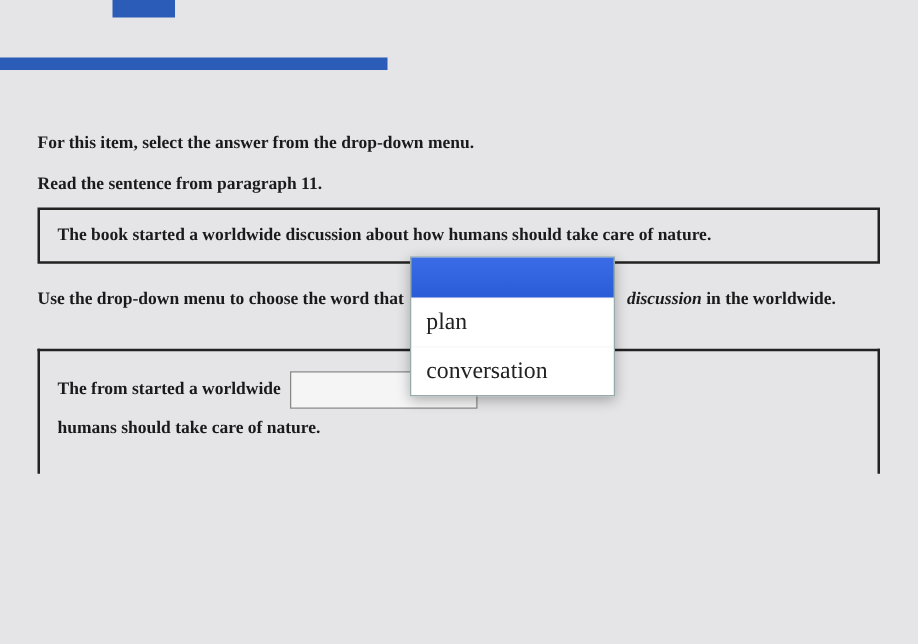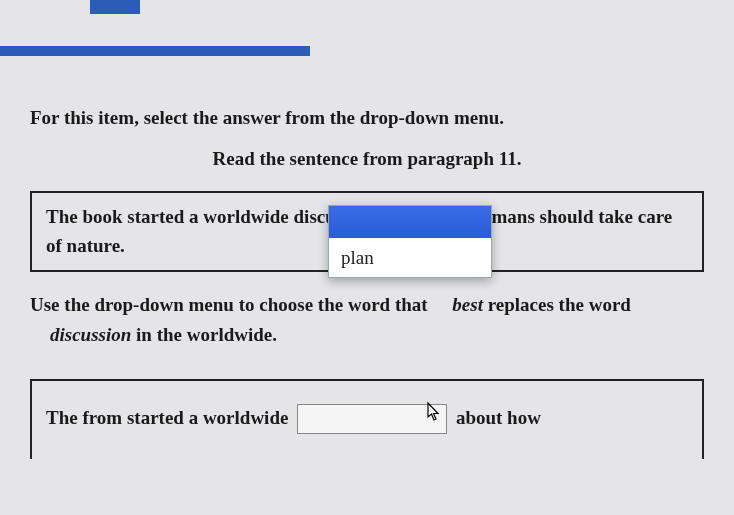--- a/index.html
+++ b/index.html
@@ -32,30 +32,29 @@
     .progress-line {
       position: absolute;
       left: 0;
       top: 46px;
       width: 310px;
       height: 10px;
       background: #2a5cb8;
     }
     .content {
       padding: 72px 30px 0 30px;
-      font-size: 19px;
+      font-size: 14px;
       line-height: 1.5;
       font-weight: bold;
     }
     .instruction1 {
       margin-bottom: 12px;
     }
     .instruction2 {
-      margin-bottom: 18px;
-      text-align: center;
+      margin-bottom: 8px;
     }
     .quote-box {
       border: 2px solid #222;
       padding: 10px 14px;
       margin-bottom: 18px;
       background: transparent;
     }
     .prompt-text {
       margin-bottom: 28px;
       font-weight: bold;
@@ -138,19 +137,21 @@
     <span class="answer-line">The from started a worldwide </span>
     <span class="blank-slot">
       <span class="cursor-icon">
         <svg width="18" height="22" viewBox="0 0 18 22">
           <path d="M2 2 L2 16 L5.5 13 L8 19 L10 18 L7.5 12.5 L12 12.5 Z" fill="#fff" stroke="#000" stroke-width="1.2"></path>
         </svg>
       </span>
     </span>
     <span class="answer-line"> about how</span>
     <br>
+    <span class="answer-line">humans should take care of nature.</span>
   </div>
 </div>
 
 <div class="dropdown">
   <div class="dropdown-selected"></div>
   <div class="dropdown-option">plan</div>
+  <div class="dropdown-option">conversation</div>
 </div>
 
 </body></html>

